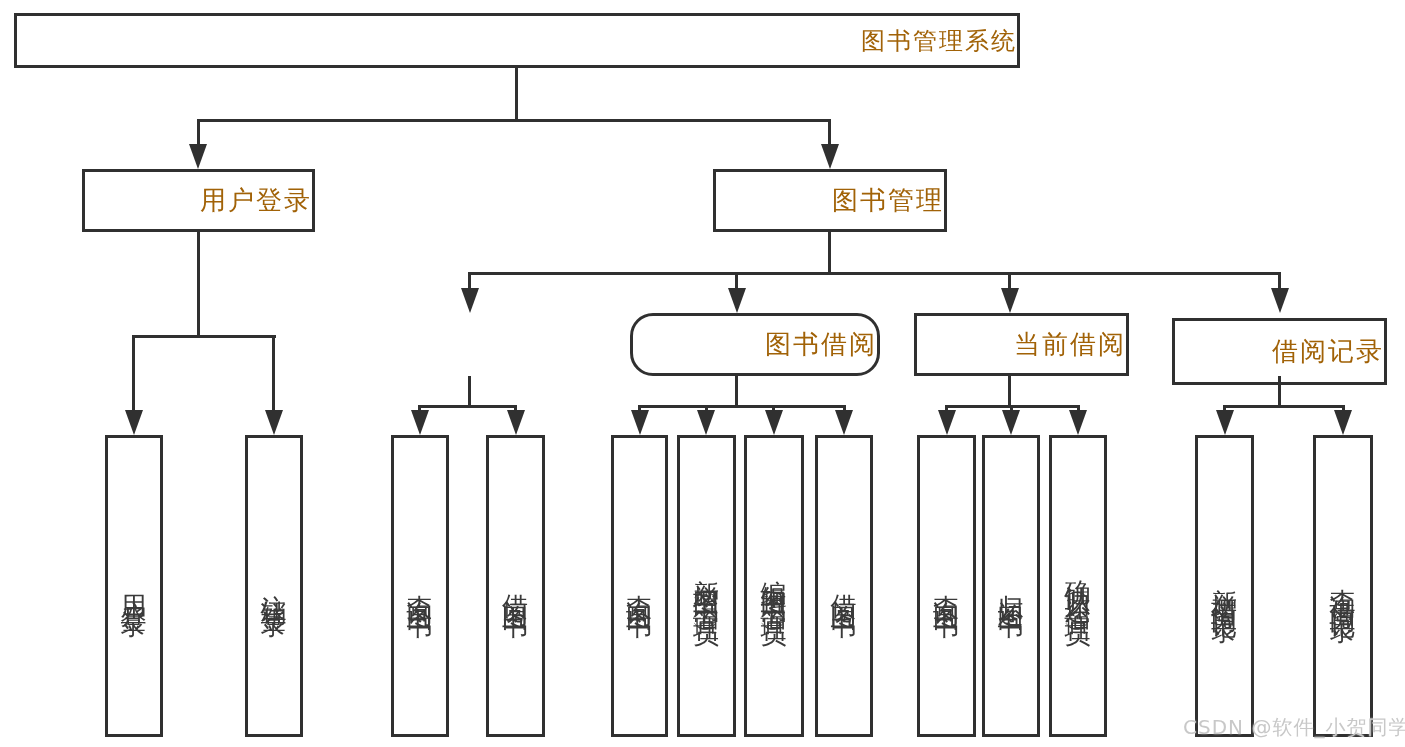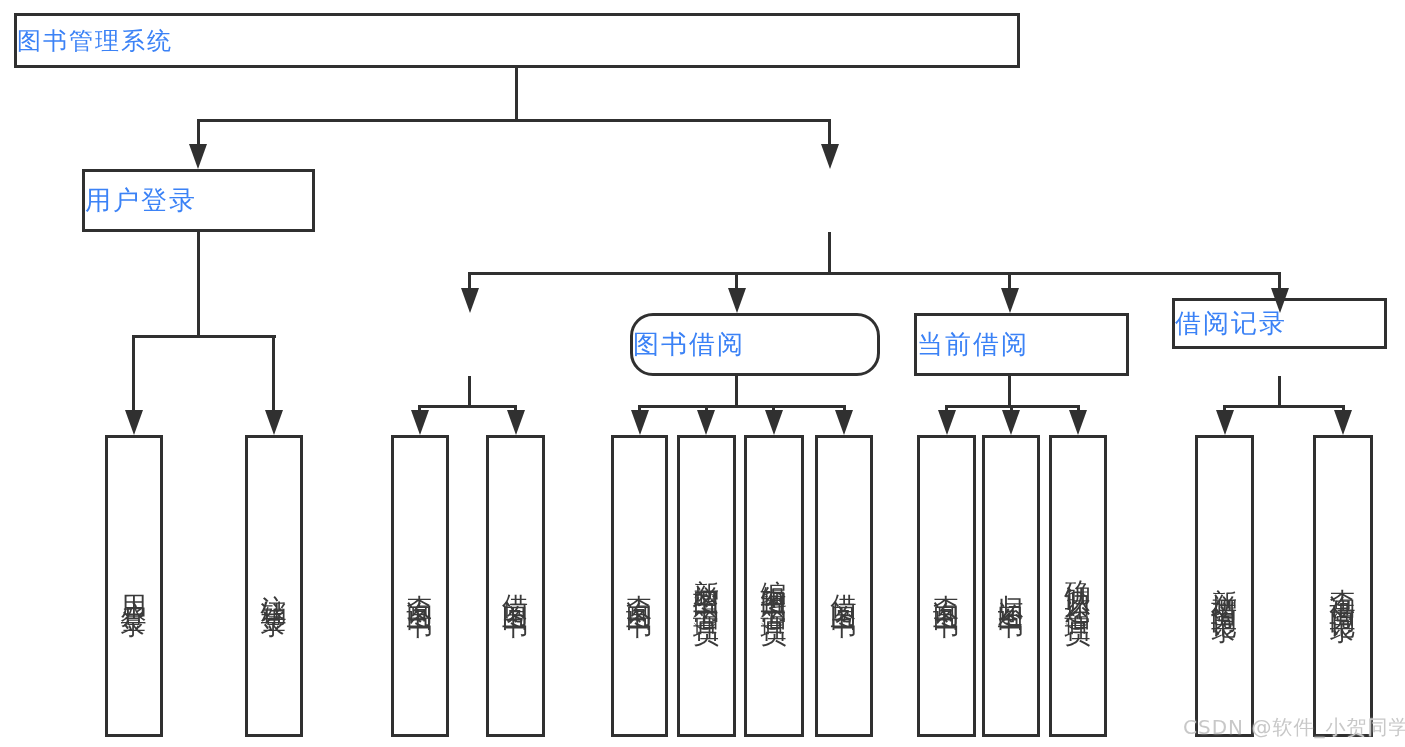--- a/index.html
+++ b/index.html
@@ -1,21 +1,21 @@
 <!DOCTYPE html>
 <html><head>
 <meta charset="utf-8">
 <style>
   html,body{margin:0;padding:0;background:#ffffff;}
   body{font-family:"DejaVu Sans","Liberation Sans",sans-serif;}
   .canvas{position:relative;width:1405px;height:747px;background:#ffffff;overflow:hidden;}
   .box{
     position:absolute;background:#ffffff;border:3px solid #303030;box-sizing:border-box;
-    display:flex;align-items:center;justify-content:flex-start;
-    color:#3b82f6;font-size:26px;letter-spacing:2px;white-space:nowrap;
+    display:flex;align-items:center;justify-content:flex-end;
+    color:#a16207;font-size:26px;letter-spacing:2px;white-space:nowrap;
   }
   .title-box{font-size:24px;}
   .vbox{
     position:absolute;top:435px;height:302px;background:#ffffff;border:3px solid #303030;box-sizing:border-box;
     display:flex;align-items:center;justify-content:center;color:#3a3a3a;
   }
   .vbox span{
     writing-mode:vertical-rl;text-orientation:upright;
     font-size:26px;letter-spacing:6px;line-height:1;
   }
@@ -36,28 +36,31 @@
 
 <div class="canvas">
 
   <div class="box title-box" style="left:14px;top:13px;width:1006px;height:55px;">
     <span>图书管理系统</span>
   </div>
 
   <div class="box" style="left:82px;top:169px;width:233px;height:63px;">
     <span>用户登录</span>
   </div>
+  <div class="box" style="left:713px;top:169px;width:234px;height:63px;">
+    <span>图书管理</span>
+  </div>
 
   <div class="box" style="left:630px;top:313px;width:250px;height:63px;border-radius:23px;">
     <span>图书借阅</span>
   </div>
   <div class="box" style="left:902px;top:313px;width:215px;height:63px;margin-left:12px;">
     <span>当前借阅</span>
   </div>
-  <div class="box" style="left:1172px;top:298px;width:215px;height:51px;">
+  <div class="box" style="left:1172px;top:318px;width:215px;height:67px;">
     <span>借阅记录</span>
   </div>
 
   <div class="vbox" style="left:105px;width:58px;">
     <span>用户登录</span>
   </div>
   <div class="vbox" style="left:245px;width:58px;">
     <span>注销登录</span>
   </div>
 

